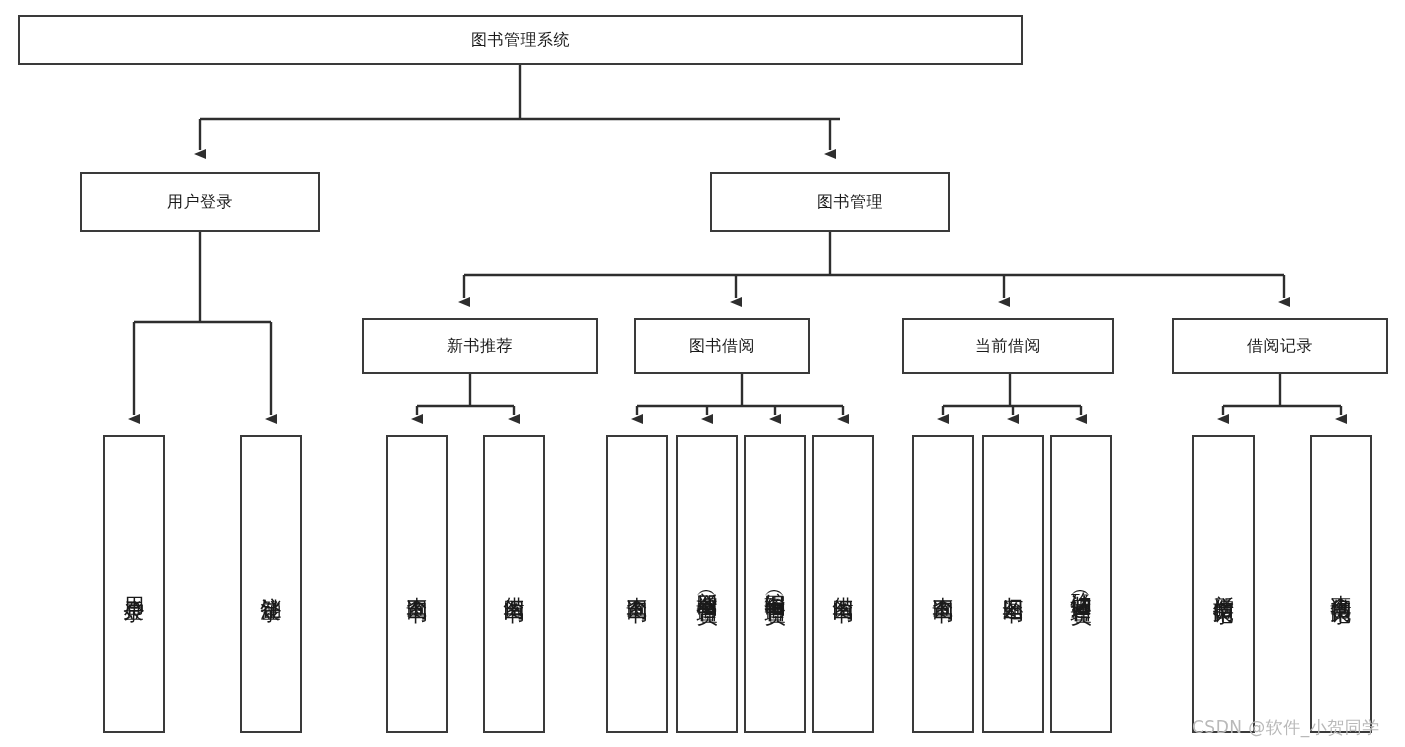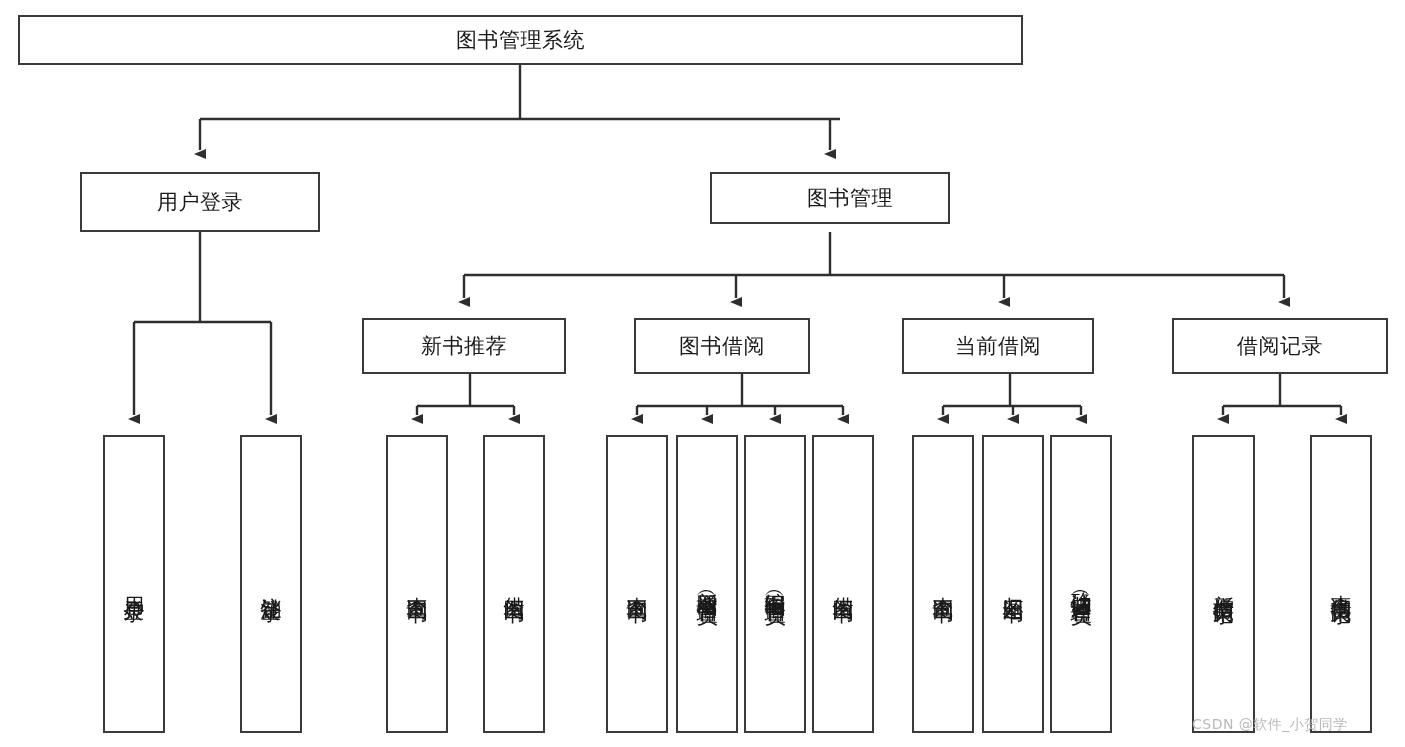--- a/index.html
+++ b/index.html
@@ -28,40 +28,40 @@
     position: absolute;
     box-sizing: border-box;
     background: #ffffff;
     border: 2px solid #3a3a3a;
     display: flex;
     align-items: center;
     justify-content: center;
     color: #1a1a1a;
   }
   .node.h {
-    font-size: 21px;
+    font-size: 16px;
     letter-spacing: 0.5px;
   }
   .node.v {
     writing-mode: vertical-rl;
     text-orientation: upright;
     font-size: 21px;
     letter-spacing: 2px;
     line-height: 1.05;
     padding: 6px 0;
     white-space: nowrap;
   }
   .node.v .vtext {
     writing-mode: vertical-rl;
     text-orientation: upright;
     display: block;
   }
   .watermark {
     position: absolute;
-    font-size: 14px;
+    font-size: 17px;
     color: #b9b9b9;
     white-space: nowrap;
     letter-spacing: 0.5px;
   }
 </style>
 </head>
 <body>
 
 <div id="canvas">
 
@@ -115,31 +115,31 @@
     </g>
   </svg>
 
   <div class="node h" id="n-root" style="left: 18px; top: 15px; width: 1005px; height: 50px;">
     <span>图书管理系统</span>
   </div>
 
   <div class="node h" id="n-l2-0" style="left: 80px; top: 172px; width: 240px; height: 60px;">
     <span>用户登录</span>
   </div>
-  <div class="node h" id="n-l2-1" style="left: 710px; top: 172px; width: 240px; height: 52px; padding-left: 40px;">
+  <div class="node h" id="n-l2-1" style="left: 710px; top: 172px; width: 240px; height: 60px; padding-left: 40px;">
     <span>图书管理</span>
   </div>
 
-  <div class="node h" id="n-l3-0" style="left: 362px; top: 318px; width: 204px; height: 56px;">
+  <div class="node h" id="n-l3-0" style="left: 362px; top: 318px; width: 236px; height: 56px;">
     <span>新书推荐</span>
   </div>
   <div class="node h" id="n-l3-1" style="left: 634px; top: 318px; width: 176px; height: 56px;">
     <span>图书借阅</span>
   </div>
-  <div class="node h" id="n-l3-2" style="left: 902px; top: 318px; width: 192px; height: 56px; justify-content: center;">
+  <div class="node h" id="n-l3-2" style="left: 902px; top: 318px; width: 212px; height: 56px; justify-content: center;">
     <span>当前借阅</span>
   </div>
   <div class="node h" id="n-l3-3" style="left: 1172px; top: 318px; width: 216px; height: 56px; text-align: center;">
     <span>借阅记录</span>
   </div>
 
   <div class="node v" id="n-lf-0" style="left: 103px; top: 435px; width: 62px; height: 298px;">
     <span class="vtext">用户登录</span>
   </div>
   <div class="node v" id="n-lf-1" style="left: 240px; top: 435px; width: 62px; height: 298px;">

